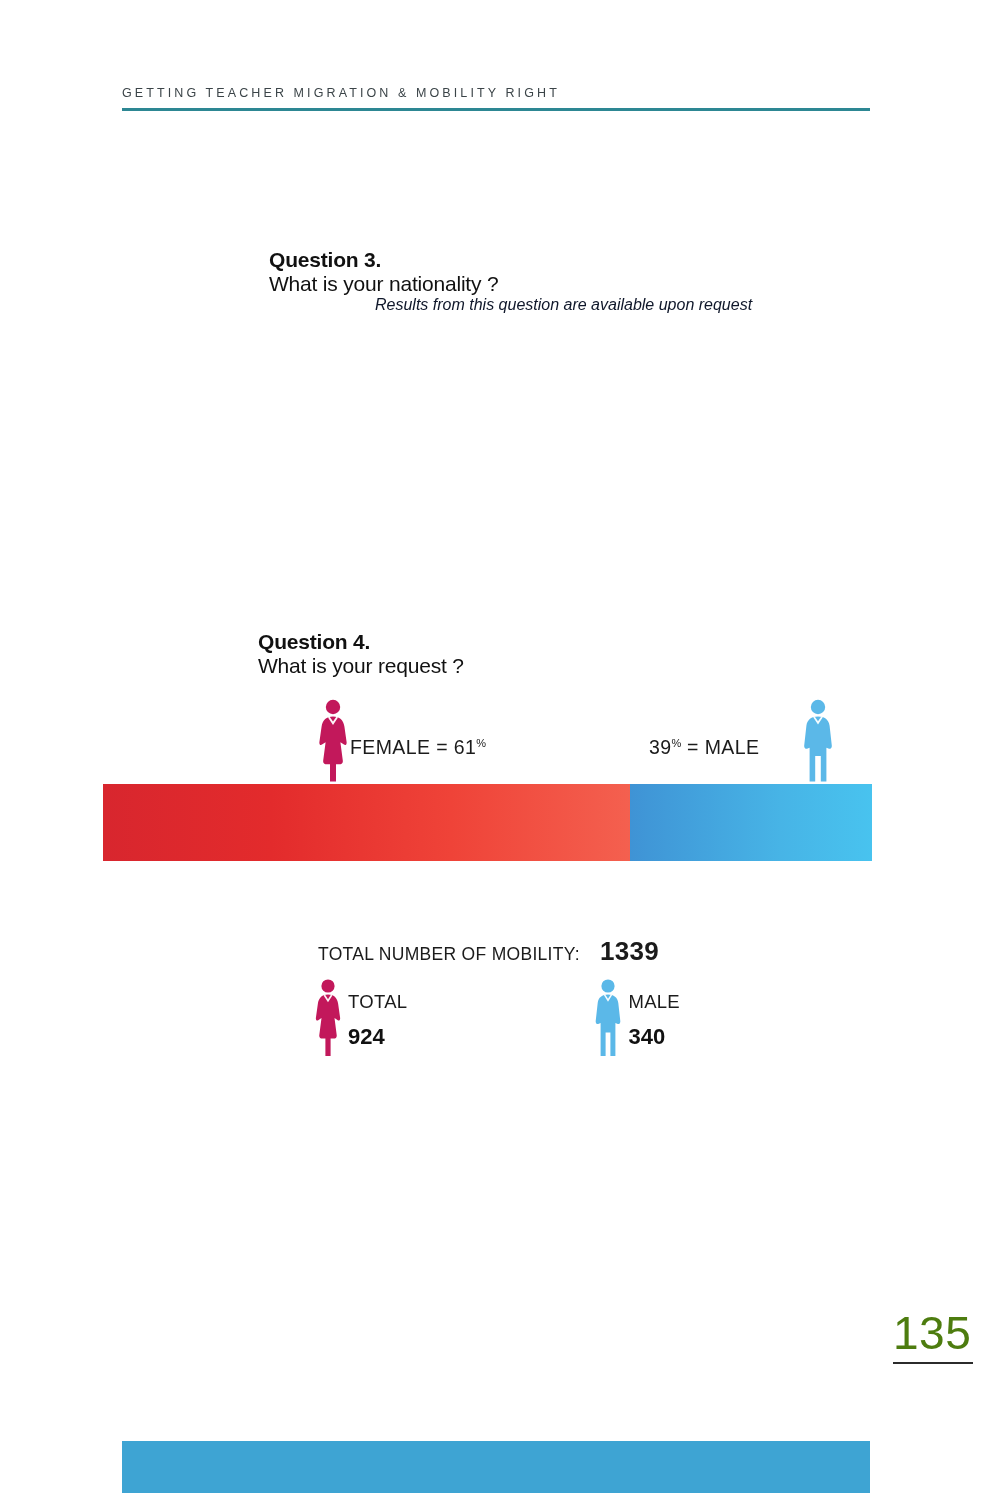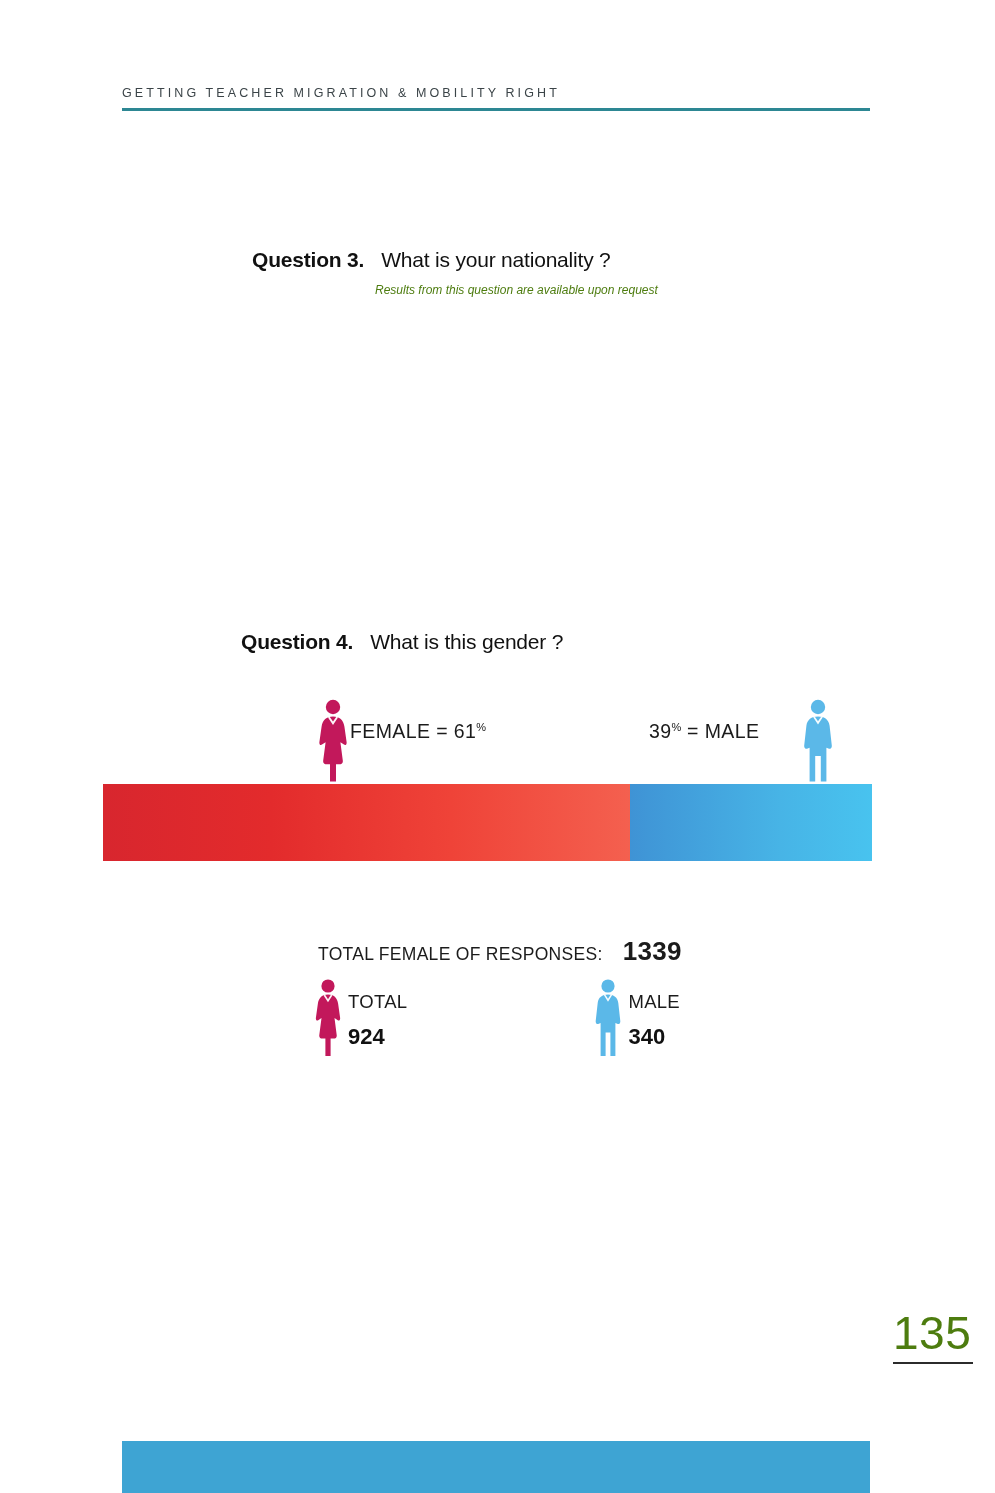--- a/index.html
+++ b/index.html
@@ -38,39 +38,40 @@
   }
 
   
   .question {
     position: absolute;
   }
   .q-line {
     display: flex;
     align-items: baseline;
     white-space: nowrap;
+    flex-direction: column;
   }
   .q-label {
     font-size: 21px;
     font-weight: bold;
     letter-spacing: -0.2px;
     color: #111111;
   }
   .q-text {
     font-size: 21px;
     font-weight: normal;
     letter-spacing: -0.2px;
     color: #111111;
     margin-left: 17px;
   }
   .q-note {
-    font-size: 12px;
+    font-size: 16px;
     font-style: italic;
-    color: #4d7c0f;
-    margin-top: 11px;
+    color: #0f172a;
+    margin-top: 0;
     margin-left: 123px;
     white-space: nowrap;
   }
 
   #question-3 { left: 252px; top: 248px; }
   #question-4 { left: 241px; top: 630px; }
 
   
   #gender-chart {
     position: absolute;
@@ -92,21 +93,21 @@
     height: 86px;
   }
   .pct-group.left  { left: 213px; }
   .pct-group.right { left: 546px; }
 
   .pct-label {
     font-size: 19.5px;
     color: #1b1b1b;
     letter-spacing: 0.4px;
     white-space: nowrap;
-    padding-bottom: 41px;
+    padding-bottom: 25px;
   }
   .pct-label sup {
     font-size: 11px;
     vertical-align: super;
     letter-spacing: 0;
   }
 
   .fig-tall { width: 34px; height: 86px; display: block; }
 
   
@@ -220,21 +221,21 @@
   <div class="q-line">
     <span class="q-label">Question 3.</span>
     <span class="q-text">What is your nationality ?</span>
   </div>
   <div class="q-note">Results from this question are available upon request</div>
 </div>
 
 <div class="question" id="question-4">
   <div class="q-line">
     <span class="q-label">Question 4.</span>
-    <span class="q-text">What is this gender ?</span>
+    <span class="q-text">What is your request ?</span>
   </div>
 </div>
 
 <div id="gender-chart">
   <div class="pct-row">
 
     <div class="pct-group left">
       <svg class="fig-tall" viewBox="0 0 34 86">
         <circle cx="17" cy="9" r="7.2" fill="#c2185b"></circle>
         <path d="M17 18.5 C10.5 18.5 6.5 22 5.6 28.5 L3.4 44 C3.1 46.4 4.4 47.6 6 46.6 L9.6 44.2
@@ -260,21 +261,21 @@
 
   </div>
 </div>
 
 <div id="split-bar">
   <div class="bar-female"></div>
   <div class="bar-male"></div>
 </div>
 
 <div id="totals">
-  <div class="total-line"><span>TOTAL FEMALE OF RESPONSES:</span><b>1339</b></div>
+  <div class="total-line"><span>TOTAL NUMBER OF MOBILITY:</span><b>1339</b></div>
 </div>
 
 <div id="legend">
 
   <div class="legend-item female-item">
     <svg class="fig-small" viewBox="0 0 30 82">
       <circle cx="15" cy="8" r="6.6" fill="#c2185b"></circle>
       <path d="M15 16.5 C9.3 16.5 5.7 19.7 4.9 25.6 L2.9 39.8 C2.6 42 3.8 43.1 5.2 42.2
                L8.5 40 L6.3 57 C6 59.3 7.3 60.5 9.4 60.5 L12.4 60.5 L12.4 78 L17.6 78 L17.6 60.5
                L20.6 60.5 C22.7 60.5 24 59.3 23.7 57 L21.5 40 L24.8 42.2 C26.2 43.1 27.4 42

